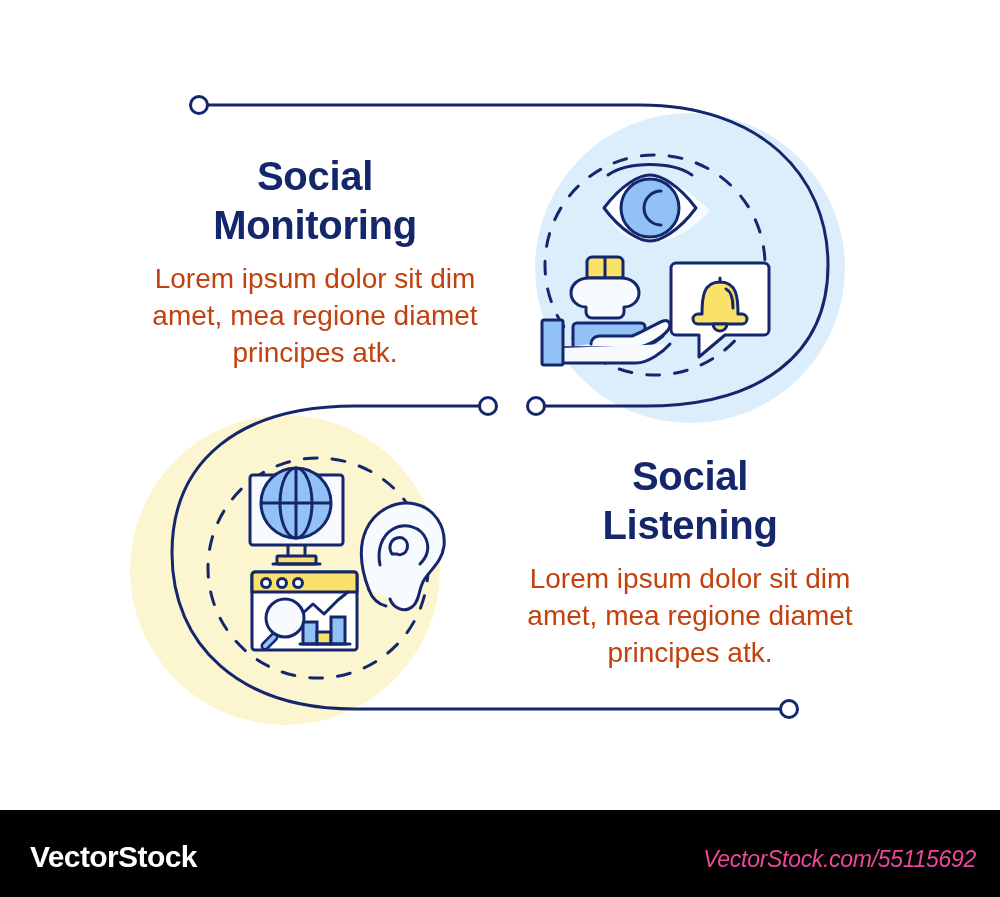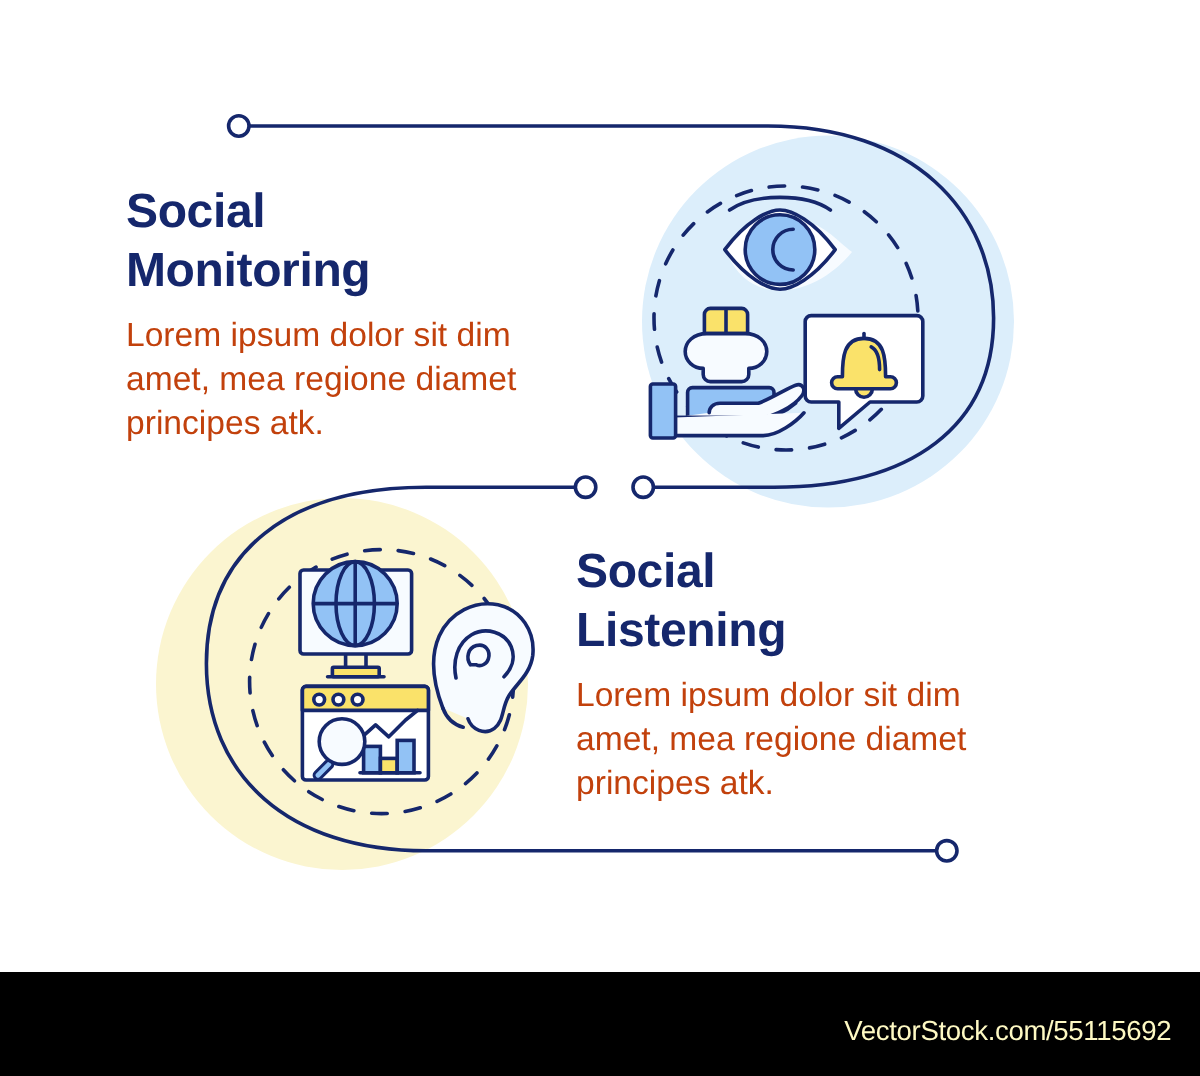--- a/index.html
+++ b/index.html
@@ -25,20 +25,21 @@
 
   #artwork {
     position: absolute;
     left: 0;
     top: 0;
   }
 
   
   .text-block {
     position: absolute;
+    text-align: center;
   }
   .panel-title {
     font-family: "Liberation Sans", sans-serif;
     font-weight: bold;
     font-size: 40px;
     line-height: 49px;
     color: #15276c;
     letter-spacing: -0.3px;
     margin: 0 0 10px 0;
     white-space: pre-line;
@@ -80,25 +81,26 @@
     color: #ffffff;
     font-family: "Liberation Sans", sans-serif;
     font-weight: bold;
     font-size: 30px;
     letter-spacing: -0.6px;
   }
   #footer-url {
     position: absolute;
     right: 24px;
     top: 36px;
-    color: #fef9c3;
+    color: #ec4899;
     font-family: "Liberation Sans", sans-serif;
     font-weight: normal;
     font-size: 23px;
     letter-spacing: -0.3px;
+    font-style: italic;
   }
 </style>
 </head>
 <body>
 
 <div id="canvas">
 
   <svg id="artwork" width="1000" height="810" viewBox="0 0 1000 810">
 
     <circle cx="285" cy="570" r="155" fill="#fbf5d0"></circle>
@@ -233,14 +235,15 @@
   <div class="text-block" id="block-listening">
     <h2 class="panel-title">Social
 Listening</h2>
     <p class="panel-desc">Lorem ipsum dolor sit dim
 amet, mea regione diamet
 principes atk.</p>
   </div>
 </div>
 
 <div id="footer">
+  <div id="footer-logo">VectorStock</div>
   <div id="footer-url">VectorStock.com/55115692</div>
 </div>
 
 </body></html>

